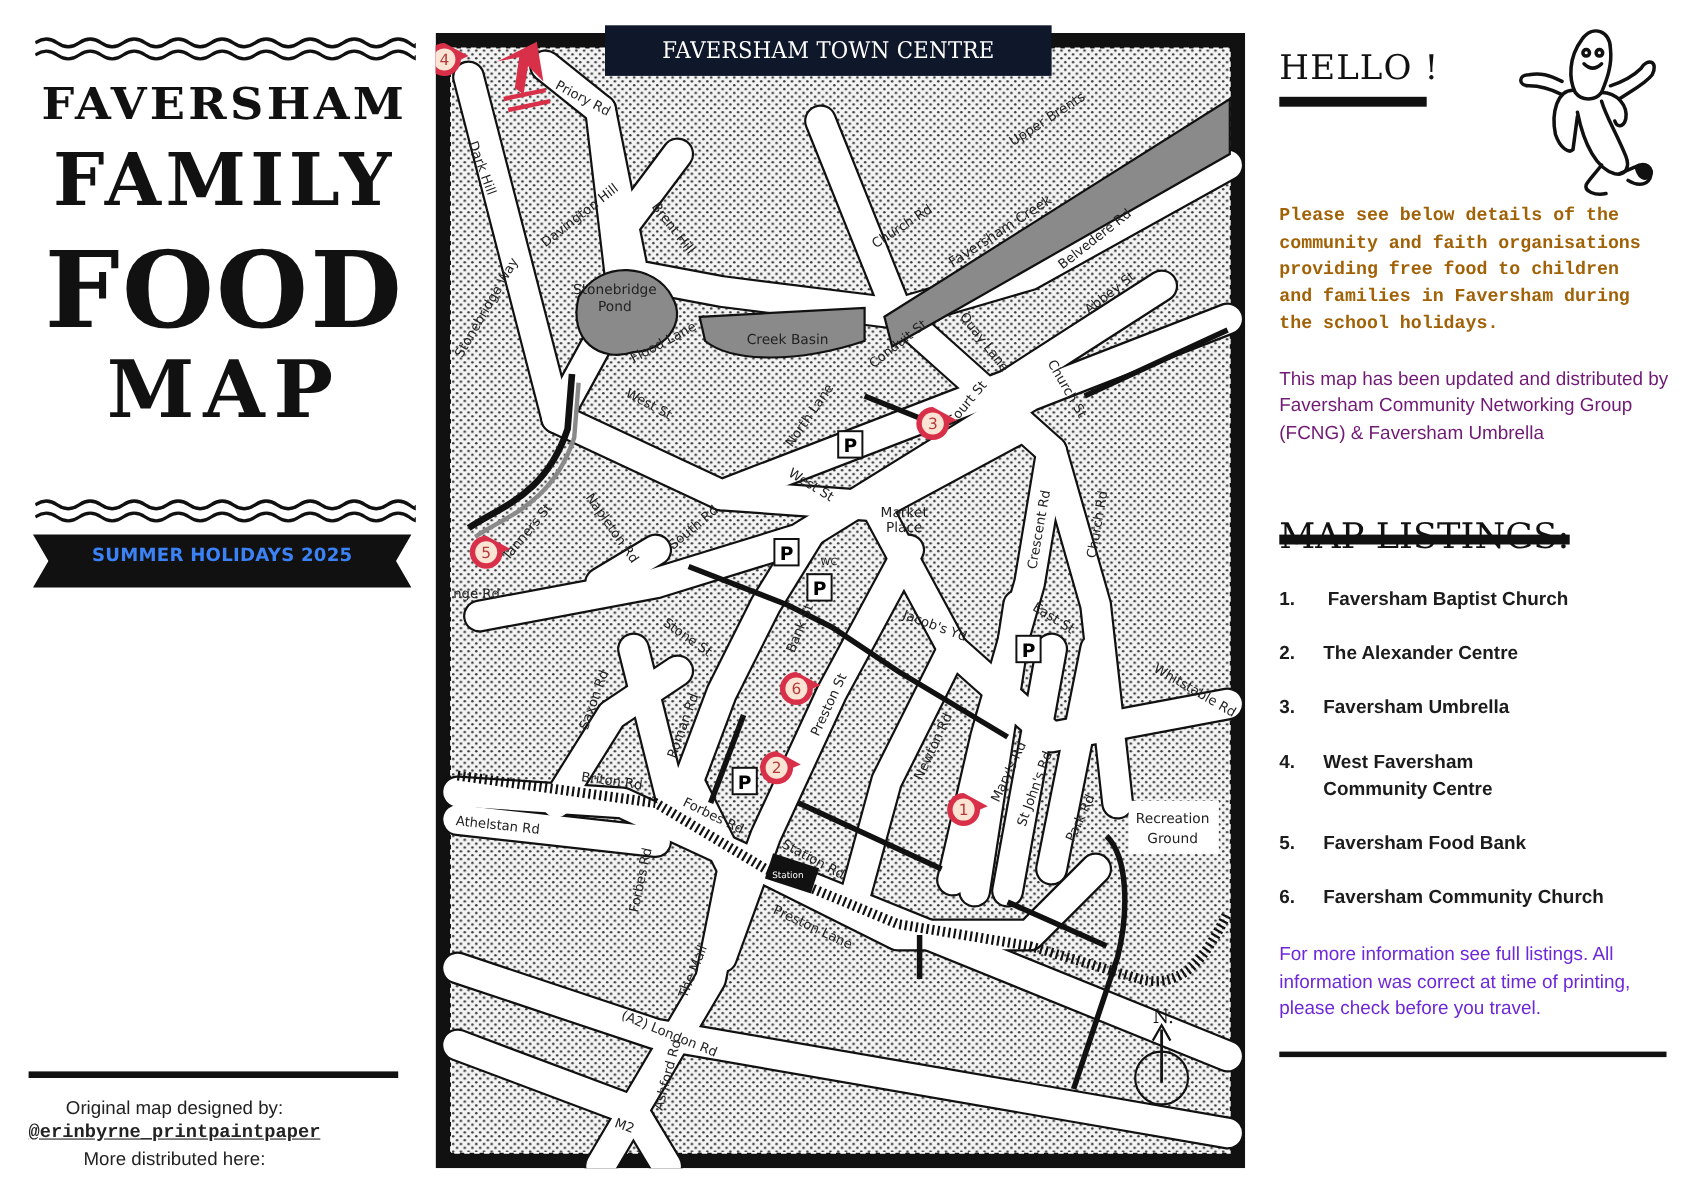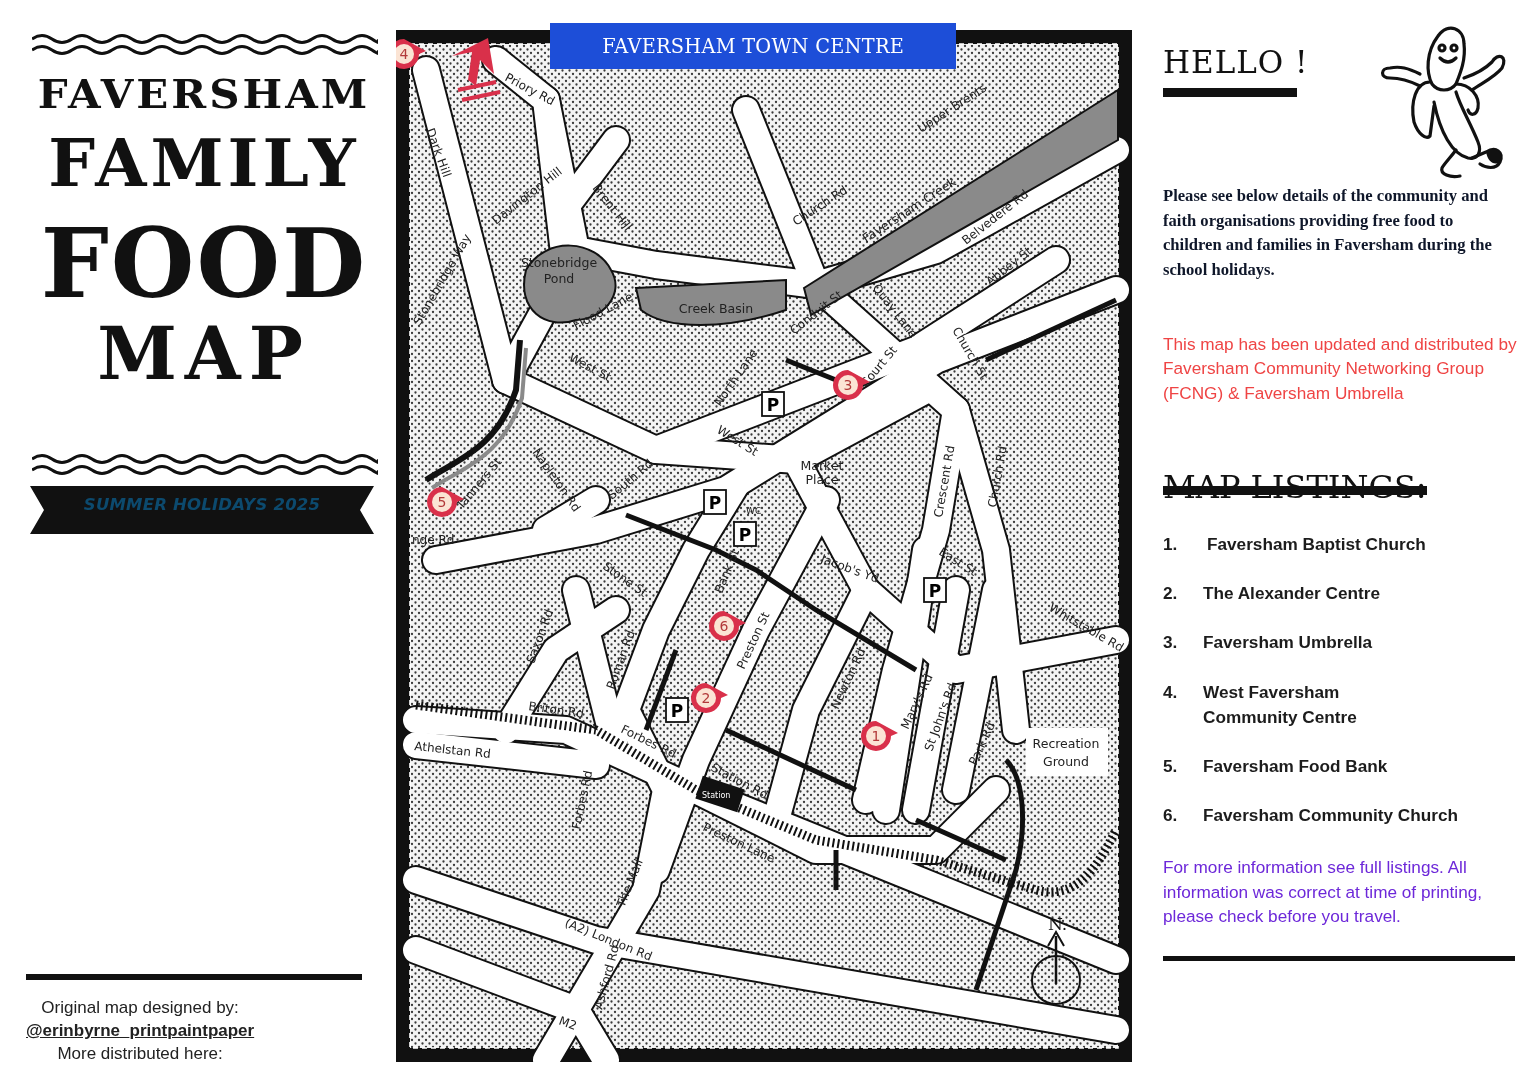--- a/index.html
+++ b/index.html
@@ -14,45 +14,45 @@
     letter-spacing: 2px; line-height: 1; }
   .title-line span { display: inline-block; transform-origin: center; }
   .t1 { top: 74px; font-size: 42px; letter-spacing: 3px; }
   .t1 span { transform: scaleY(0.95); }
   .t2 { top: 130px; font-size: 66px; letter-spacing: 4px; }
   .t3 { top: 216px; font-size: 96px; letter-spacing: 2px; }
   .t4 { top: 318px; font-size: 72px; letter-spacing: 8px; }
   .banner { position: absolute; left: 30px; top: 484px; width: 344px; height: 52px; }
   .banner-text { position: absolute; left: 30px; top: 484px; width: 344px; height: 40px;
     display: flex; align-items: center; justify-content: center;
-    color: #0c4a6e; font-family: "DejaVu Sans", sans-serif; font-weight: bold; font-style: italic;
+    color: #3b82f6; font-family: "DejaVu Sans", sans-serif; font-weight: bold; 
     font-size: 16.5px; letter-spacing: 0.2px; }
   .left-rule { position: absolute; left: 26px; top: 974px; width: 336px; height: 6px; background: #111; }
   .credit { position: absolute; left: 26px; top: 996px; font-family: "Liberation Sans", sans-serif;
     font-size: 17px; line-height: 23px; color: #222; text-align: center; }
-  .credit .handle { font-weight: bold; text-decoration: underline; }
+  .credit .handle { font-weight: bold; text-decoration: underline; font-family: Liberation Mono, monospace; }
 
   
   .map-wrap { position: absolute; left: 396px; top: 30px; width: 736px; height: 1032px; }
   .map-svg { position: absolute; left: 0; top: 0; }
-  .map-title { position: absolute; left: 154px; top: -7px; width: 406px; height: 46px; background: #1d4ed8;
+  .map-title { position: absolute; left: 154px; top: -7px; width: 406px; height: 46px; background: #0f172a;
     color: #fff; font-family: "DejaVu Serif", serif; font-size: 21px; display: flex;
     align-items: center; justify-content: center; letter-spacing: 0.3px; }
   .map-title span { transform: scaleX(0.92); display: inline-block; }
 
   
   .right { position: absolute; left: 1150px; top: 0; width: 386px; height: 1086px; }
   .hello { position: absolute; left: 13px; top: 44px; font-family: "DejaVu Serif", serif;
     font-size: 31px; color: #111; letter-spacing: 1px; }
   .hello-rule { position: absolute; left: 13px; top: 88px; width: 134px; height: 9px; background: #111; }
   .banana { position: absolute; left: 210px; top: 12px; width: 170px; height: 170px; }
-  .intro { position: absolute; left: 13px; top: 184px; width: 330px; font-family: Liberation Serif, serif;
-    font-weight: bold; font-size: 16.6px; line-height: 24.6px; color: #0f172a; }
+  .intro { position: absolute; left: 13px; top: 184px; width: 330px; font-family: Liberation Mono, monospace;
+    font-weight: bold; font-size: 16.6px; line-height: 24.6px; color: #a16207; }
   .about { position: absolute; left: 13px; top: 332px; width: 360px; font-family: "Liberation Sans", sans-serif;
-    font-size: 17.2px; line-height: 24.4px; color: #ef4444; }
+    font-size: 17.2px; line-height: 24.4px; color: #701a75; }
   .listings-h { position: absolute; left: 13px; top: 468px; font-family: "DejaVu Serif", serif;
     font-size: 32px; color: #111; letter-spacing: 0px; }
   .listings-rule { position: absolute; left: 13px; top: 486px; width: 264px; height: 9px; background: #111; }
   .listing { position: absolute; left: 13px; font-family: "Liberation Sans", sans-serif; font-weight: bold;
     font-size: 17.2px; line-height: 24.5px; color: #1c1c1c; display: flex; }
   .listing .num { width: 40px; flex: none; }
   .listing .name { width: 310px; }
   .footer-note { position: absolute; left: 13px; top: 855px; width: 330px; font-family: "Liberation Sans", sans-serif;
     font-size: 17.2px; line-height: 24.5px; color: #6d28d9; }
   .right-rule { position: absolute; left: 13px; top: 956px; width: 352px; height: 5px; background: #111; }

